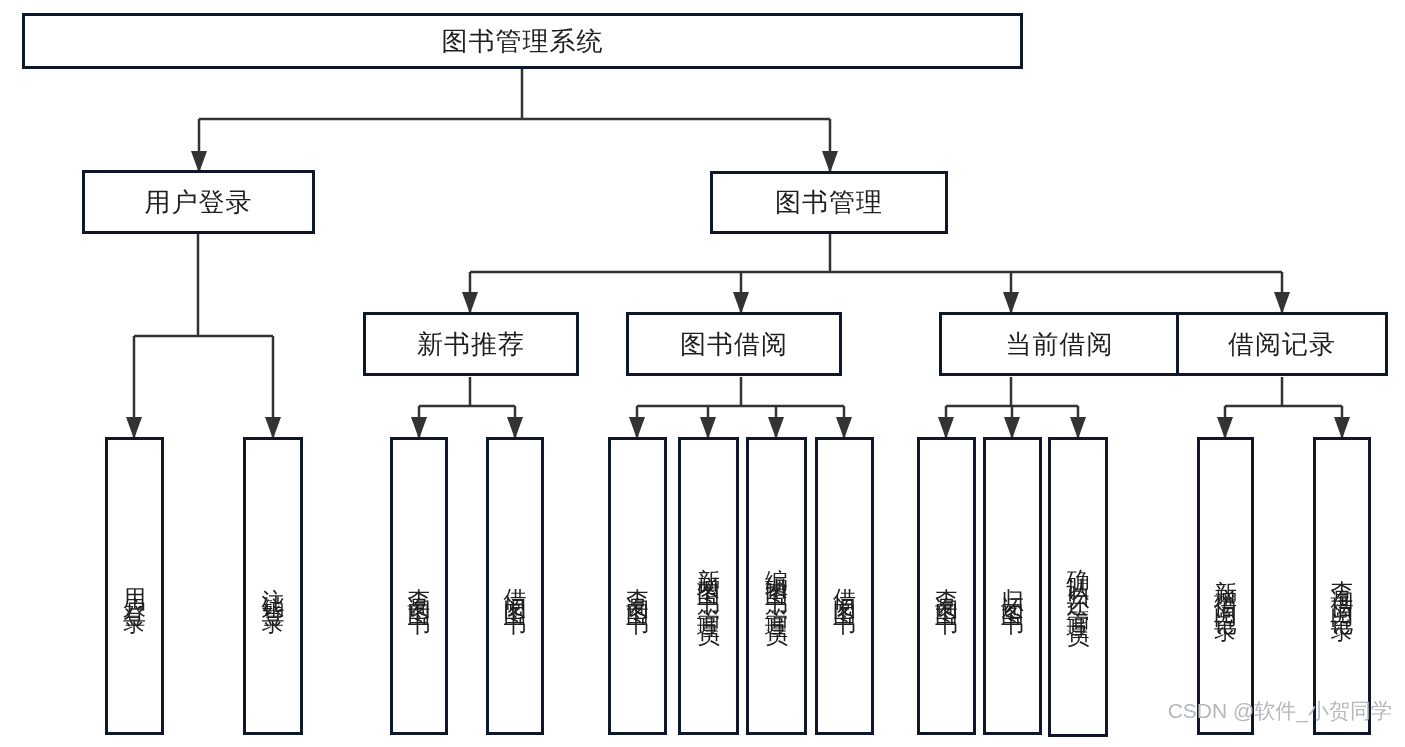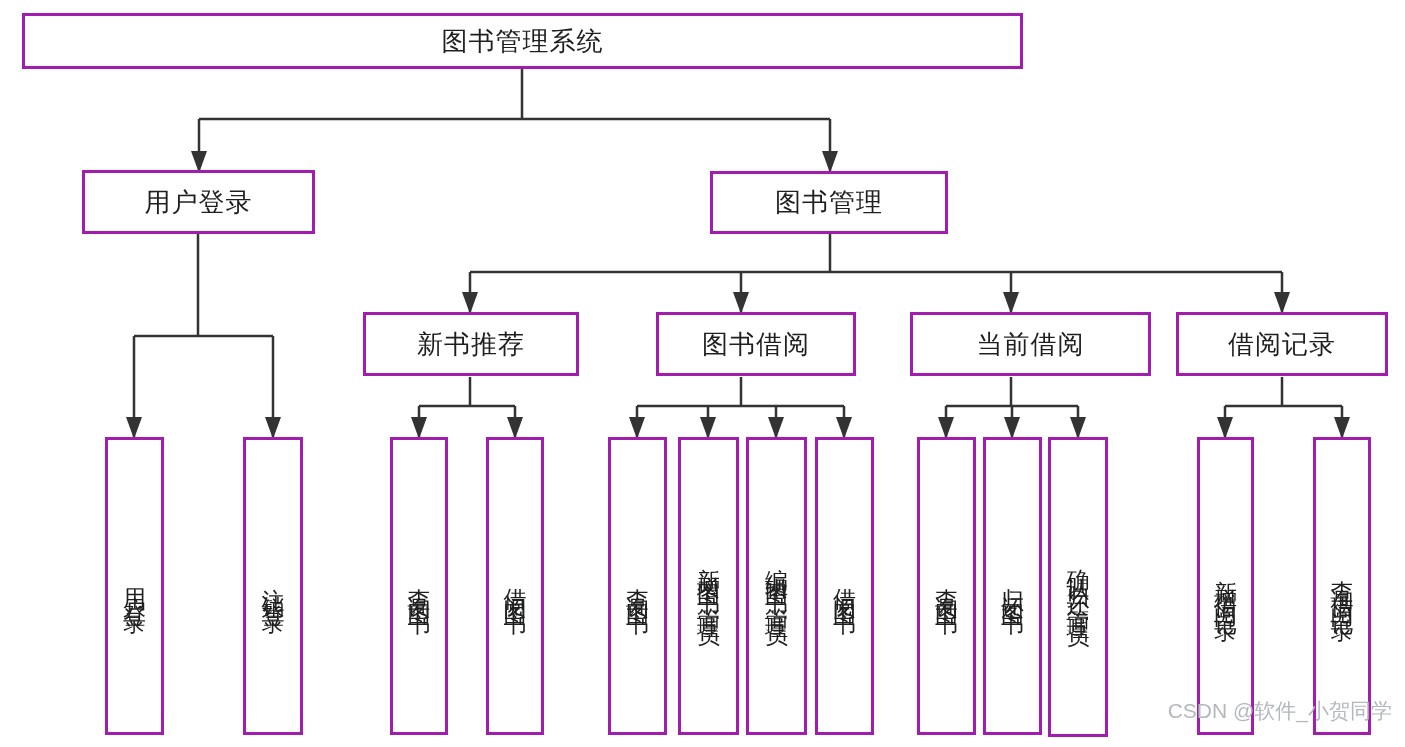--- a/index.html
+++ b/index.html
@@ -18,21 +18,21 @@
   }
   .connectors {
     position: absolute;
     left: 0;
     top: 0;
     z-index: 1;
   }
   .box {
     position: absolute;
     background: #ffffff;
-    border: 3px solid #a21caf;
+    border: 3px solid #0f172a;
     box-sizing: border-box;
     display: flex;
     align-items: center;
     justify-content: center;
     z-index: 2;
   }
   .h-label {
     font-size: 26px;
     letter-spacing: 1px;
     white-space: nowrap;
@@ -118,24 +118,24 @@
   <div class="box" style="left:82px;top:170px;width:233px;height:64px">
     <span class="h-label">用户登录</span>
   </div>
   <div class="box" style="left:363px;top:312px;width:216px;height:64px">
     <span class="h-label">新书推荐</span>
   </div>
 
   <div class="box" style="left:710px;top:171px;width:238px;height:63px">
     <span class="h-label">图书管理</span>
   </div>
-  <div class="box" style="left:656px;top:312px;width:200px;height:64px">
+  <div class="box" style="left:626px;top:312px;width:216px;height:64px">
     <span class="h-label">图书借阅</span>
   </div>
-  <div class="box" style="left:910px;top:312px;width:241px;height:64px">
+  <div class="box" style="left:939px;top:312px;width:241px;height:64px">
     <span class="h-label">当前借阅</span>
   </div>
   <div class="box" style="left:1176px;top:312px;width:212px;height:64px">
     <span class="h-label">借阅记录</span>
   </div>
 
   <div class="box" style="left:105px;top:437px;width:59px;height:298px">
     <span class="v-label">用户登录</span>
   </div>
   <div class="box" style="left:243px;top:437px;width:60px;height:298px">

